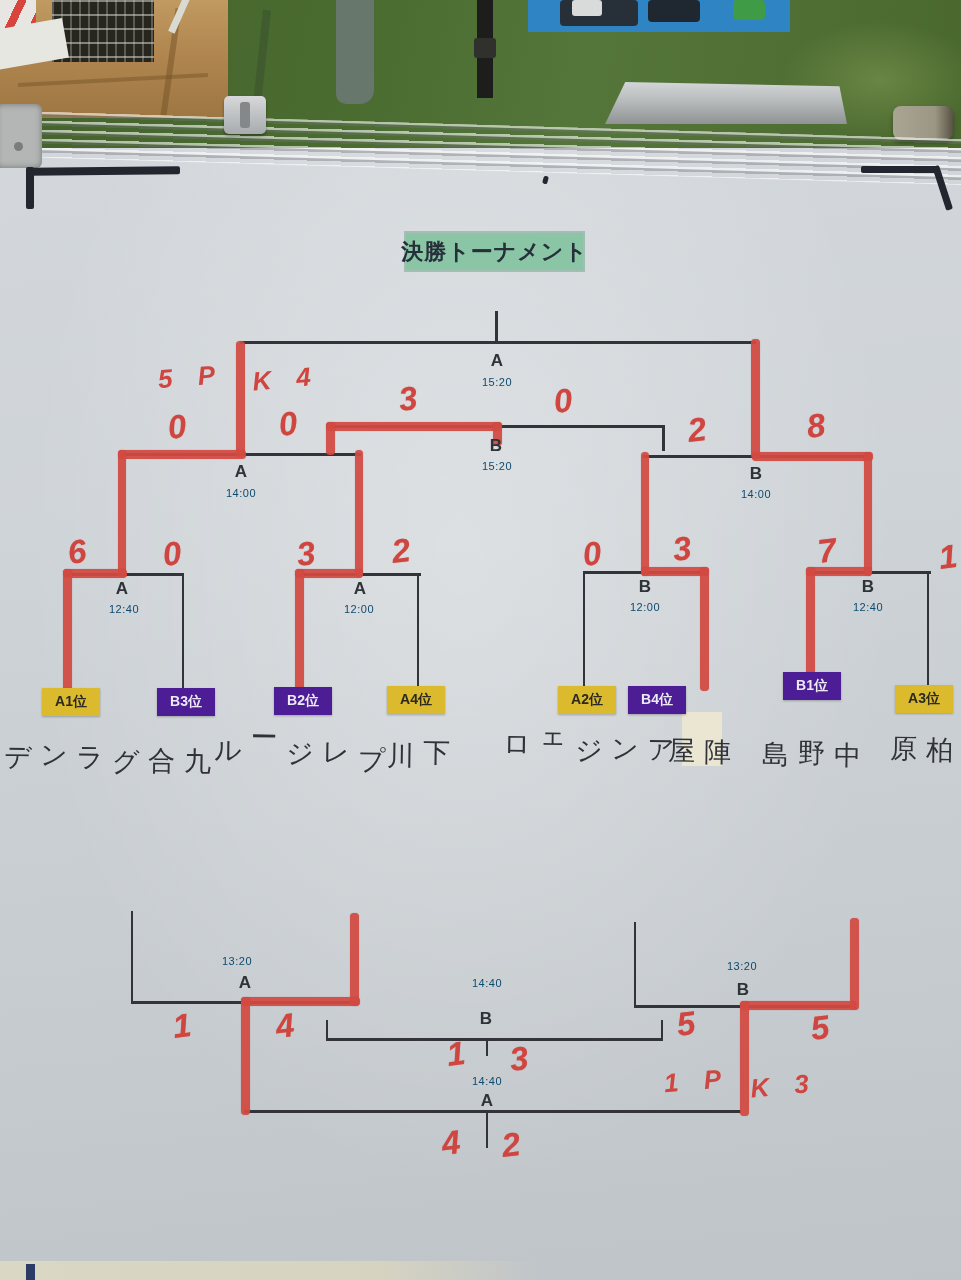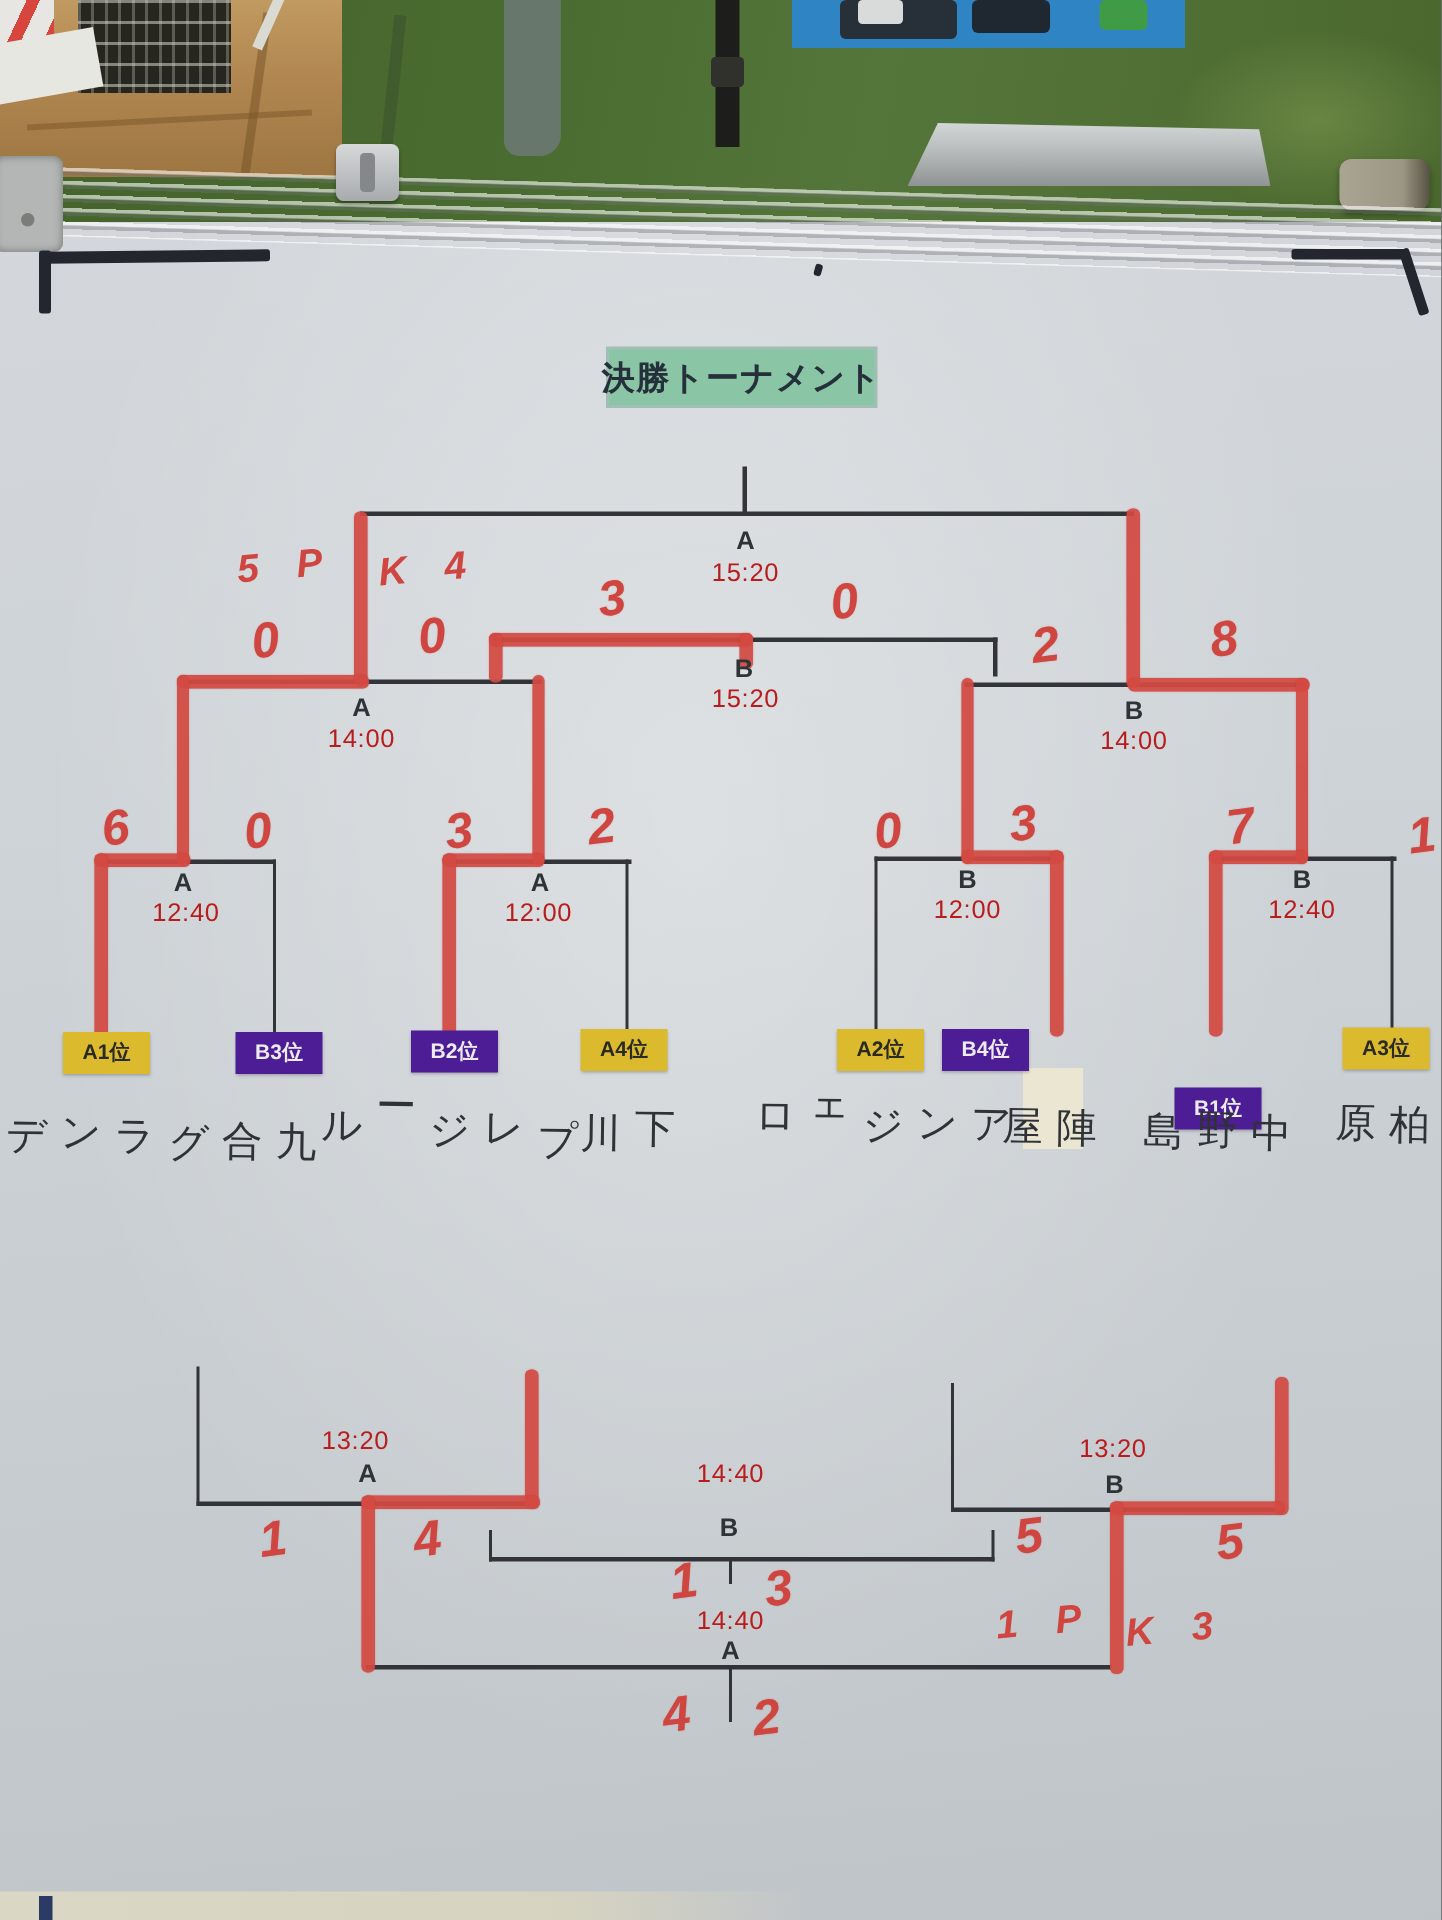--- a/index.html
+++ b/index.html
@@ -67,21 +67,21 @@
 
   .title-box{left:406px;top:233px;width:177px;height:37px;background:#8ac5a5;
        box-shadow:0 0 0 2px rgba(110,160,135,.5);display:flex;align-items:center;justify-content:center;}
   .title-text{position:static;font-size:22px;font-weight:bold;color:#26303a;letter-spacing:1px;white-space:nowrap;}
 
   
   .bl{background:#32343a;}
   .rl{background:#d34a42;border-radius:4px;opacity:.93;box-shadow:0 0 1px rgba(180,40,35,.6);}
   .btext{transform:translate(-50%,-50%);white-space:nowrap;}
   .mletter{font-size:17px;color:#2e3338;font-weight:bold;}
-  .mtime{font-size:17px;color:#b91c1c;letter-spacing:.5px;}
+  .mtime{font-size:11px;color:#0c4a6e;letter-spacing:.5px;}
   .score{font-size:33px;color:#cf453f;font-style:italic;font-weight:bold;
          transform:translate(-50%,-50%) rotate(-7deg);text-shadow:0 0 1px rgba(200,60,55,.4);}
   .pk{font-size:26px;color:#cf453f;font-style:italic;font-weight:bold;letter-spacing:9px;
       transform:translate(-50%,-50%) rotate(-5deg);}
   .seed{width:58px;height:28px;transform:translate(-50%,-50%);display:flex;align-items:center;justify-content:center;
         font-size:14px;font-weight:bold;box-shadow:0 1px 2px rgba(60,60,70,.35);}
   .seed.yellow{background:#dcba2e;color:#2a2a20;}
   .seed.purple{background:#4c1d95;color:#eceaf2;}
   .tname{transform:translateX(-50%) rotate(.8deg);writing-mode:vertical-rl;text-orientation:upright;
          font-size:27px;letter-spacing:6px;color:#2f3338;font-weight:500;}
@@ -235,21 +235,21 @@
       <div class="btext mtime" style="left: 487px; top: 1081px;">14:40</div>
       <div class="btext mletter" style="left: 487px; top: 1101px;">A</div>
       <div class="btext score" style="left: 451px; top: 1143px;">4</div>
       <div class="btext score" style="left: 511px; top: 1145px;">2</div>
       <div class="seed yellow" style="left: 71px; top: 702px;">A1位</div>
       <div class="seed purple" style="left: 186px; top: 702px;">B3位</div>
       <div class="seed purple" style="left: 303px; top: 701px;">B2位</div>
       <div class="seed yellow" style="left: 416px; top: 700px;">A4位</div>
       <div class="seed yellow" style="left: 587px; top: 700px;">A2位</div>
       <div class="seed purple" style="left: 657px; top: 700px;">B4位</div>
-      <div class="seed purple" style="left: 812px; top: 739px;">B1位</div>
+      <div class="seed purple" style="left: 812px; top: 686px;">B1位</div>
       <div class="seed yellow" style="left: 924px; top: 699px;">A3位</div>
       <div class="tname" style="left: 72px; top: 727px;">グランデ</div>
       <div class="tname" style="left: 180px; top: 725px;">九合</div>
       <div class="tname" style="left: 300px; top: 723px;">プレジール</div>
       <div class="tname" style="left: 419px; top: 720px;">下川</div>
       <div class="tname" style="left: 589px; top: 720px;">アンジェロ</div>
       <div class="tname" style="left: 700px; top: 717px;">陣屋</div>
       <div class="tname" style="left: 812px; top: 719px;">中野島</div>
       <div class="tname" style="left: 922px; top: 715px;">柏原</div>
     </div>

